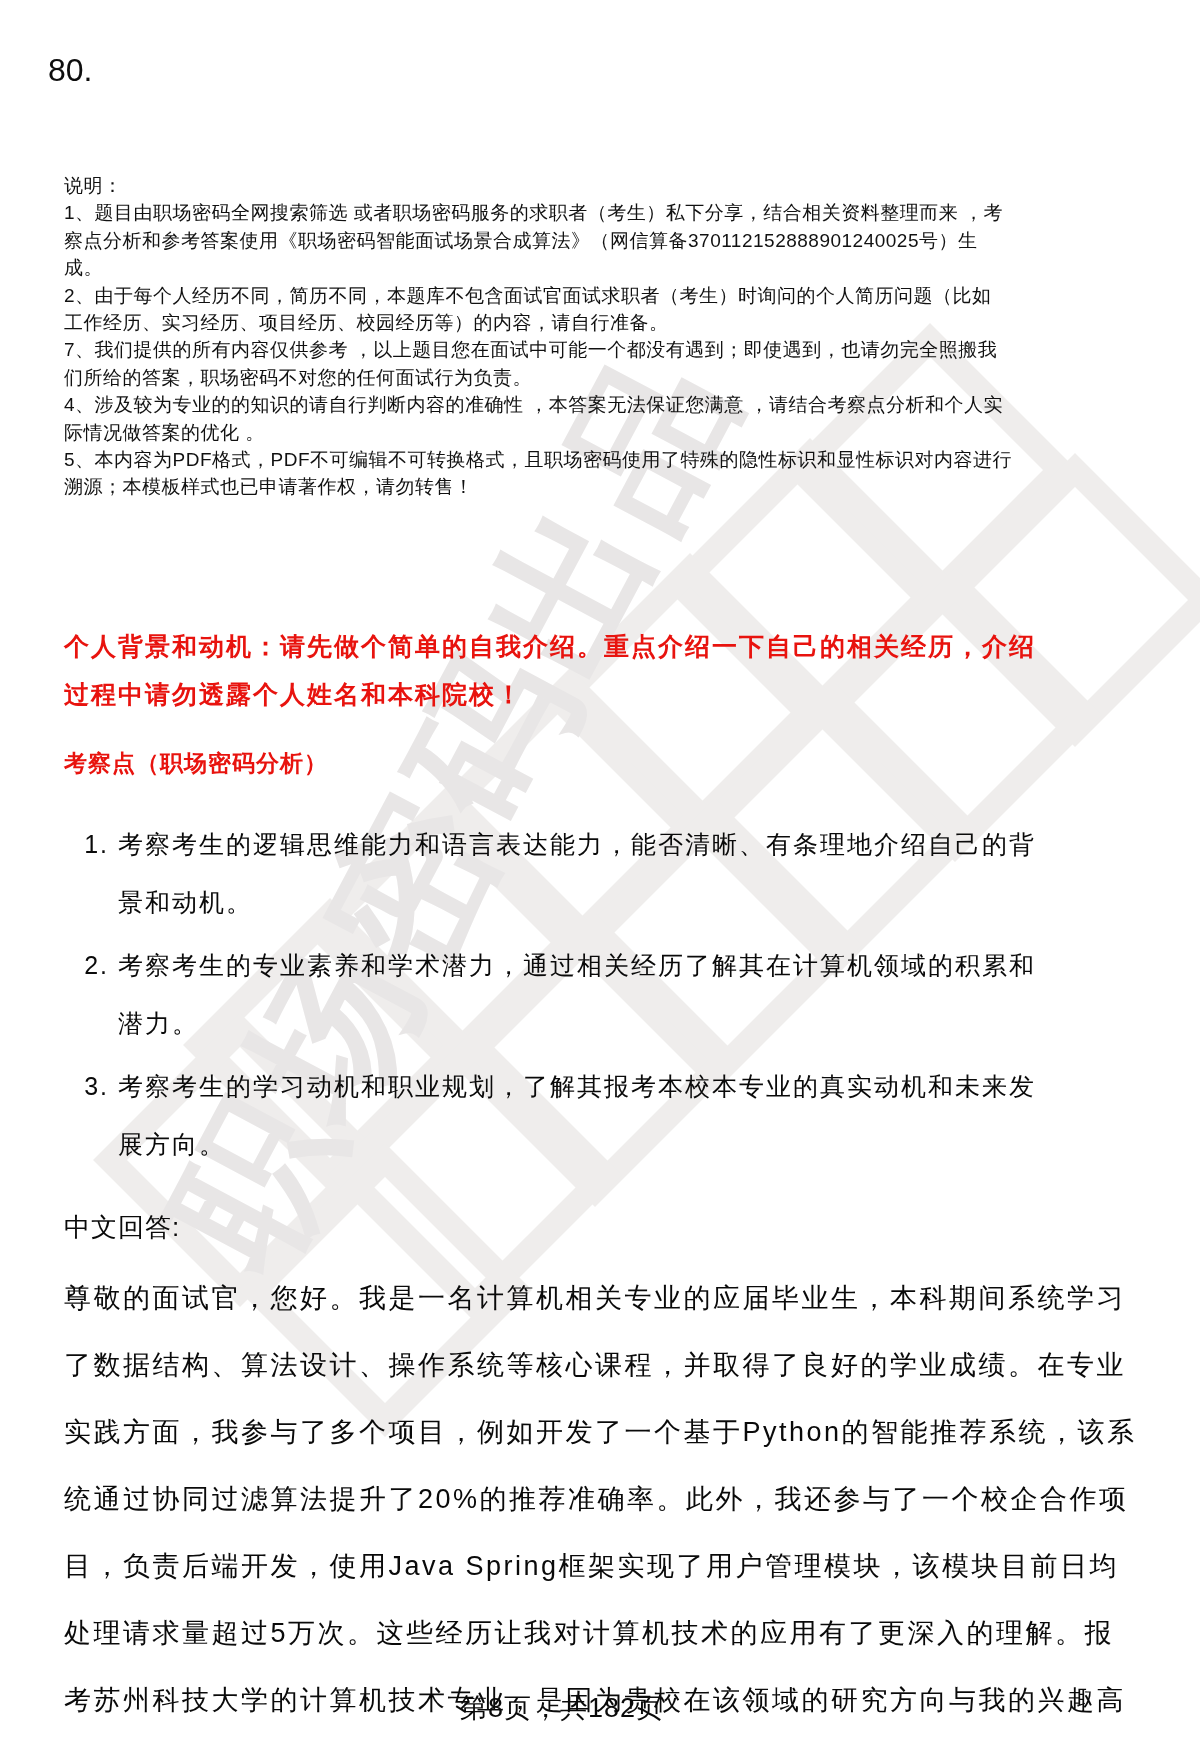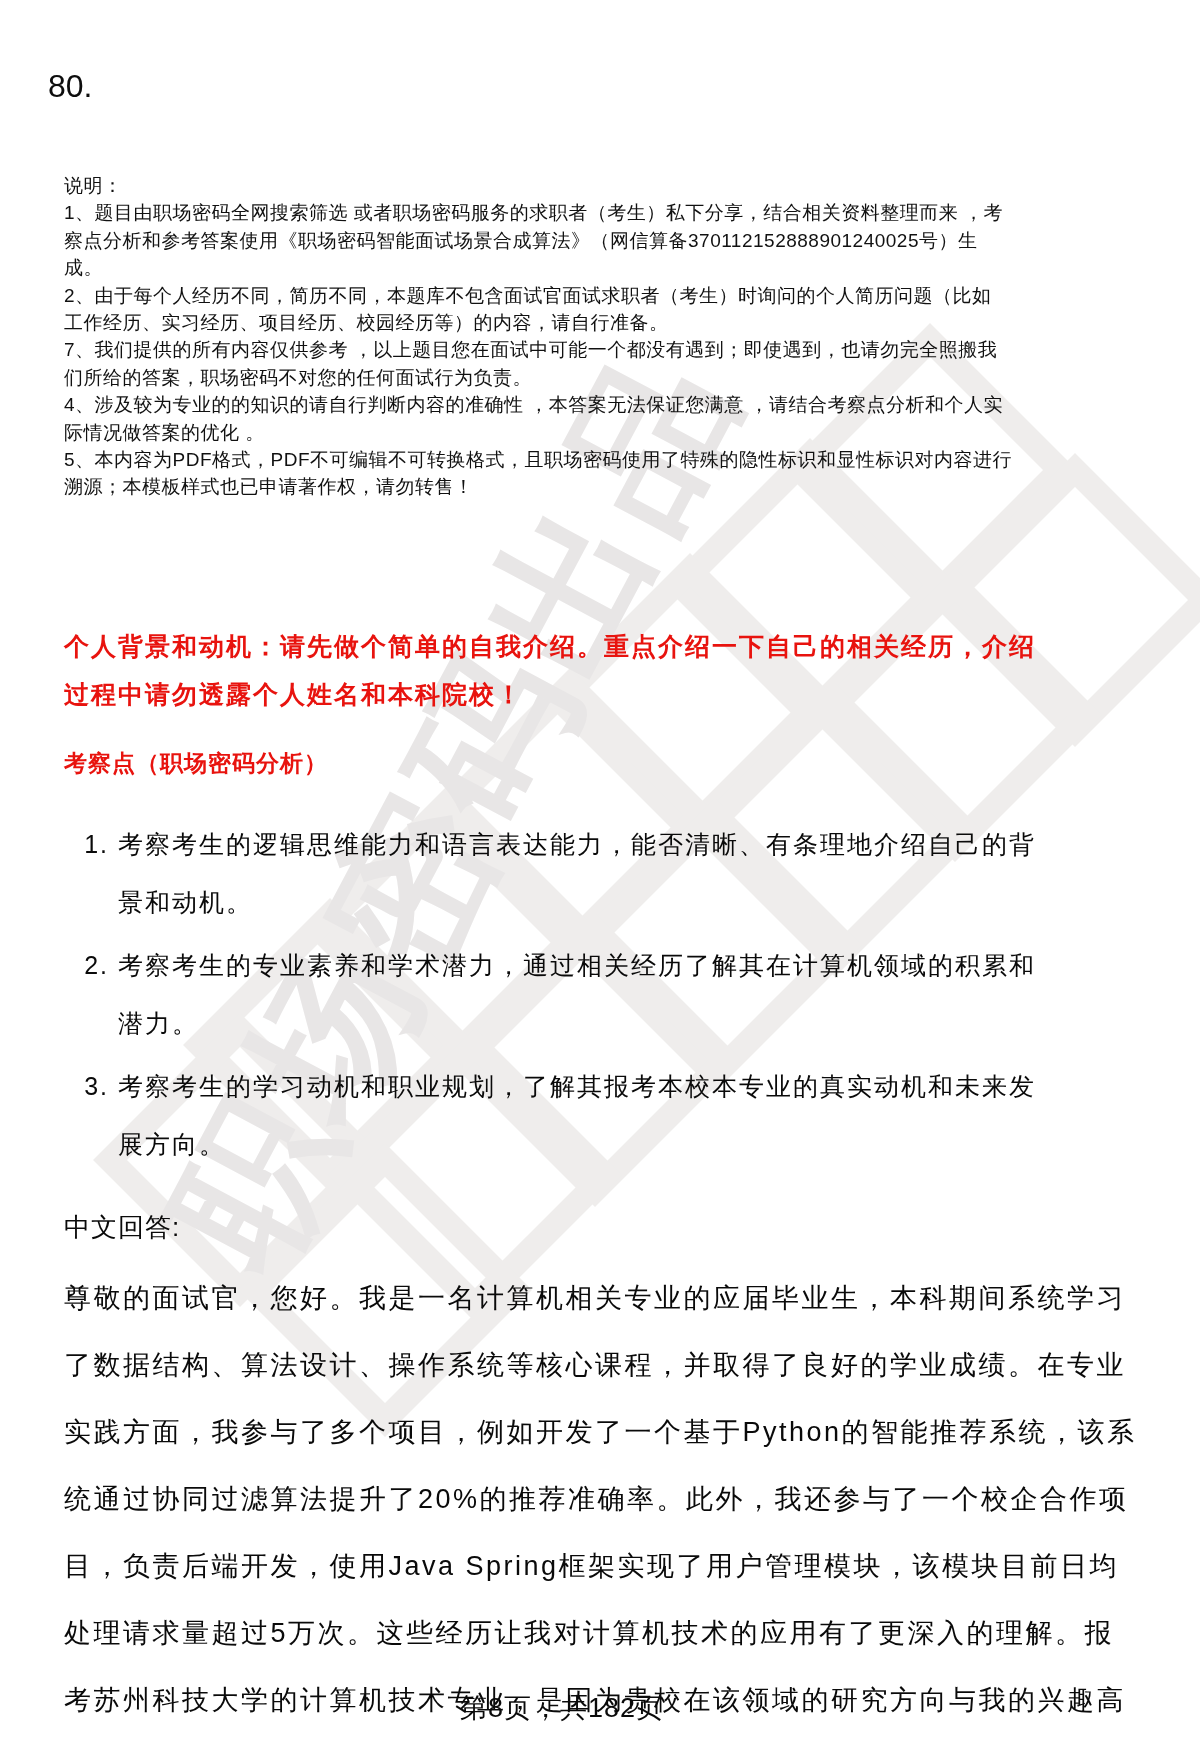--- a/index.html
+++ b/index.html
@@ -17,21 +17,21 @@
     z-index:0;text-align:center;white-space:nowrap;
     font-size:160px;font-weight:800;letter-spacing:8px;
     color:var(--watermark-gray,#e8e6e6);
     transform:rotate(-62deg);
   }
 
   
   .content{position:relative;z-index:1;}
 
   .title{
-    position:absolute;left:48px;top:64px;width:1110px;
+    position:absolute;left:48px;top:48px;width:1110px;
     display:flex;align-items:flex-start;
     font-size:32px;line-height:45px;font-weight:500;color:#0d0d0d;
   }
   .qnum{flex:0 0 auto;margin-right:15px;}
   .qtext{white-space:pre-line;}
 
   .instructions{
     position:absolute;left:64px;top:172px;width:1100px;
     font-size:19px;line-height:27.4px;letter-spacing:0.5px;color:#111;
   }

